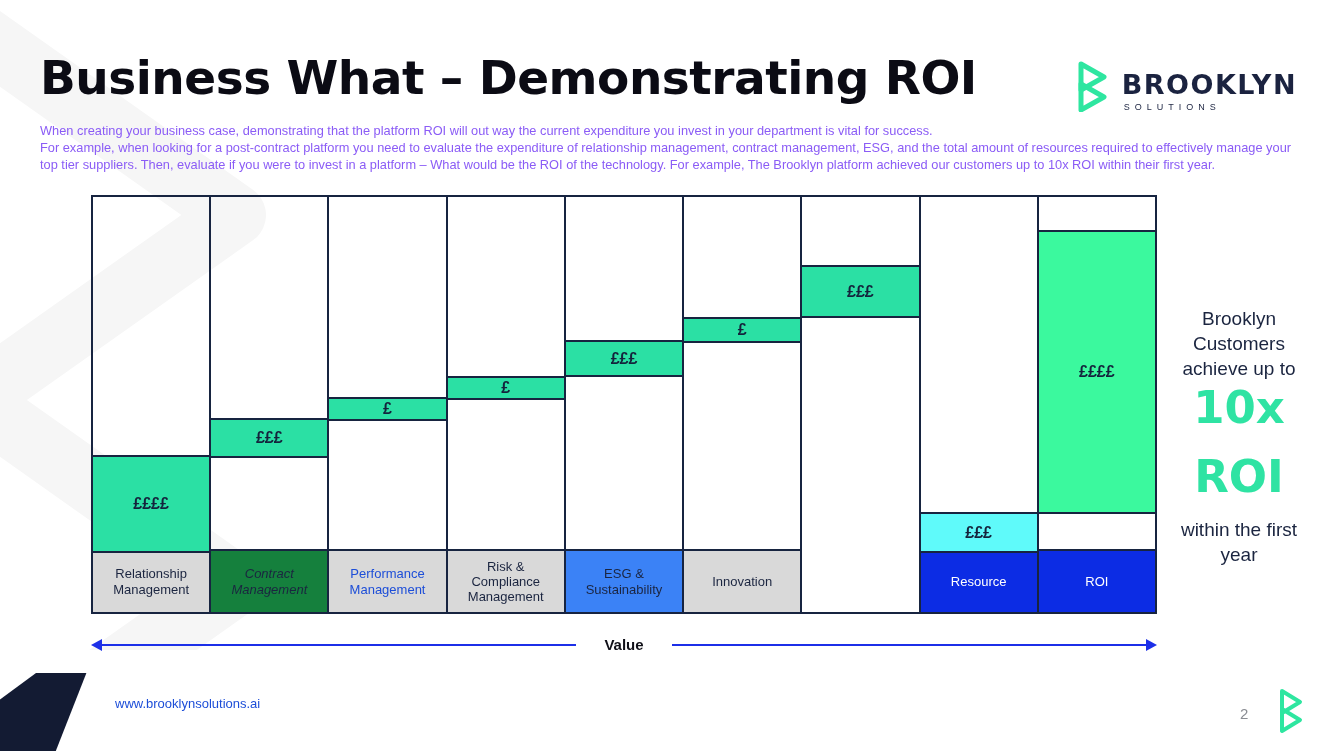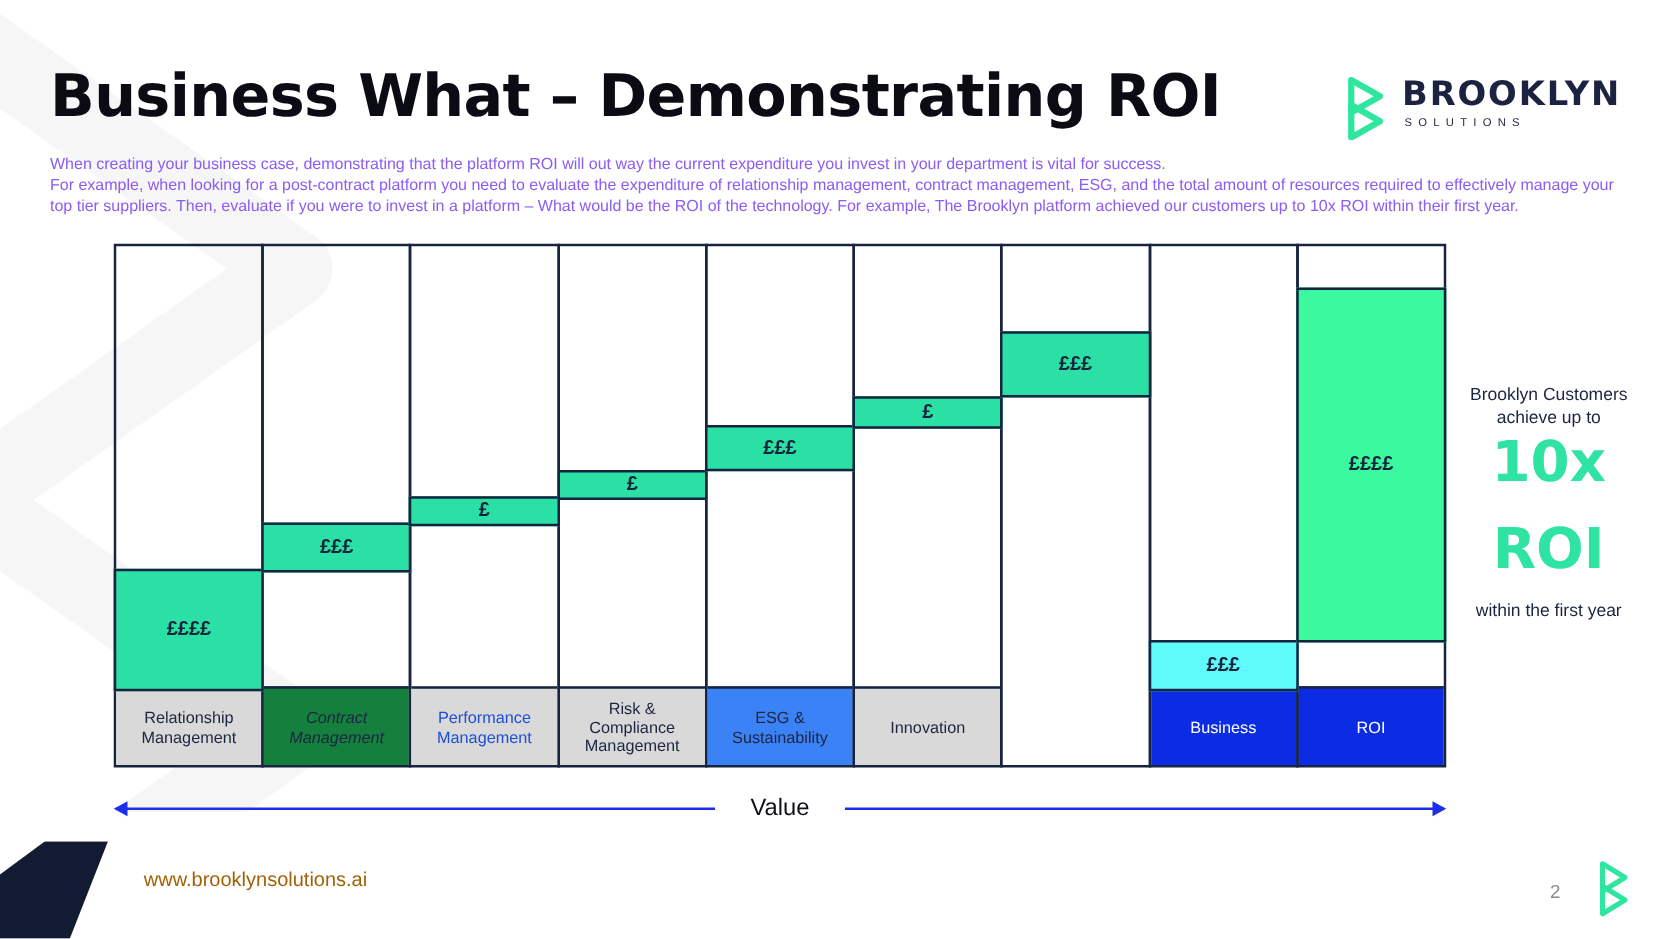--- a/index.html
+++ b/index.html
@@ -8,21 +8,21 @@
     background:#ffffff;font-family:"Liberation Sans",sans-serif;color:#1b2540;
   }
   
   .watermark{position:absolute;left:-95px;top:-10px;z-index:0;}
   
   .title{
     position:absolute;left:40px;top:50px;z-index:2;
     font-size:47px;font-weight:800;letter-spacing:-0.5px;color:#0b0b14;
     font-family:"DejaVu Sans","Liberation Sans",sans-serif;
   }
-  .logo{position:absolute;right:36px;top:60px;display:flex;align-items:flex-start;gap:10px;z-index:2;}
+  .logo{position:absolute;right:36px;top:60px;display:flex;align-items:flex-end;gap:10px;z-index:2;}
   .logo-text{display:flex;flex-direction:column;}
   .logo-brand{font-size:27px;font-weight:800;letter-spacing:1.5px;color:#1b2340;font-family:"DejaVu Sans","Liberation Sans",sans-serif;}
   .logo-sub{font-size:9px;letter-spacing:5px;color:#1b2340;margin-top:2px;padding-left:2px;}
   .intro{
     position:absolute;left:40px;top:122px;width:1270px;z-index:2;
     font-size:12.8px;line-height:1.33;color:#8b5cf6;
   }
   
   .chart{position:absolute;left:91px;top:195px;width:1066px;z-index:1;}
   .columns{display:flex;}
@@ -37,43 +37,43 @@
   .label-cell{
     height:63px;flex:none;border-top:2px solid #172440;box-sizing:border-box;
     display:flex;align-items:center;justify-content:center;text-align:center;
     font-size:13px;line-height:1.18;padding:2px 5px;
   }
   
   .value-row{
     position:absolute;left:91px;top:636px;width:1066px;z-index:2;
     display:flex;align-items:center;gap:28px;padding:0 2px;box-sizing:border-box;
   }
-  .value-label{font-size:19px;font-weight:400;color:#101018;}
+  .value-label{font-size:15px;font-weight:700;color:#101018;}
   .arrow{flex:1;height:2px;background:#1c2fe8;position:relative;}
   .arrow-left::before{
     content:'';position:absolute;left:-2px;top:-5px;
     border-top:6px solid transparent;border-bottom:6px solid transparent;border-right:11px solid #1c2fe8;
   }
   .arrow-right::after{
     content:'';position:absolute;right:-2px;top:-5px;
     border-top:6px solid transparent;border-bottom:6px solid transparent;border-left:11px solid #1c2fe8;
   }
   
   .annotation{position:absolute;left:1166px;top:306px;width:146px;text-align:center;z-index:2;color:#1b2540;}
-  .ann-small{font-size:14px;line-height:1.32;}
+  .ann-small{font-size:19px;line-height:1.32;}
   .ann-big{font-size:45px;font-weight:800;color:#2fe3a3;line-height:1;font-family:"DejaVu Sans","Liberation Sans",sans-serif;}
   .ann-10x{margin-top:4px;}
   .ann-roi{margin-top:24px;}
   .ann-last{margin-top:18px;}
   
   .corner-shape{
     position:absolute;left:0;bottom:0;width:90px;height:78px;background:#131b33;z-index:1;
     clip-path:polygon(0% 34%,40% 0%,96% 0%,62% 100%,0% 100%);
   }
-  .footer-url{position:absolute;left:115px;top:696px;font-size:16px;color:#a16207;z-index:2;text-decoration:none;}
+  .footer-url{position:absolute;left:115px;top:696px;font-size:13px;color:#1d4ed8;z-index:2;text-decoration:none;}
   .page-num{position:absolute;left:1240px;top:705px;font-size:15px;color:#8a8d93;z-index:2;}
   .footer-glyph{position:absolute;left:1278px;top:688px;z-index:2;}
 </style>
 </head>
 <body>
 
 <svg class="watermark" width="400" height="660" viewBox="0 0 400 660">
   <path d="M40 20 L330 225 L40 430 Z" fill="none" stroke="#f6f6f6" stroke-width="62" stroke-linejoin="round"></path>
   <path d="M40 390 L330 595 L40 800 Z" fill="none" stroke="#f6f6f6" stroke-width="62" stroke-linejoin="round"></path>
 </svg>
@@ -152,21 +152,21 @@
             <span class="amount">£££</span>
           </div>
         </div>
       </div>
       <div class="col">
         <div class="bar-area">
           <div class="cost-box" style="top: 315px; height: 37px; background: rgb(95, 250, 250);">
             <span class="amount">£££</span>
           </div>
         </div>
-        <div class="label-cell" style="background: rgb(12, 44, 228); color: rgb(255, 255, 255);">Business</div>
+        <div class="label-cell" style="background: rgb(12, 44, 228); color: rgb(255, 255, 255);">Resource</div>
       </div>
       <div class="col">
         <div class="bar-area">
           <div class="cost-box" style="top: 33px; height: 280px; background: rgb(59, 249, 158);">
             <span class="amount">££££</span>
           </div>
         </div>
         <div class="label-cell" style="background: rgb(12, 44, 228); color: rgb(255, 255, 255);">ROI</div>
       </div>
     </div>

